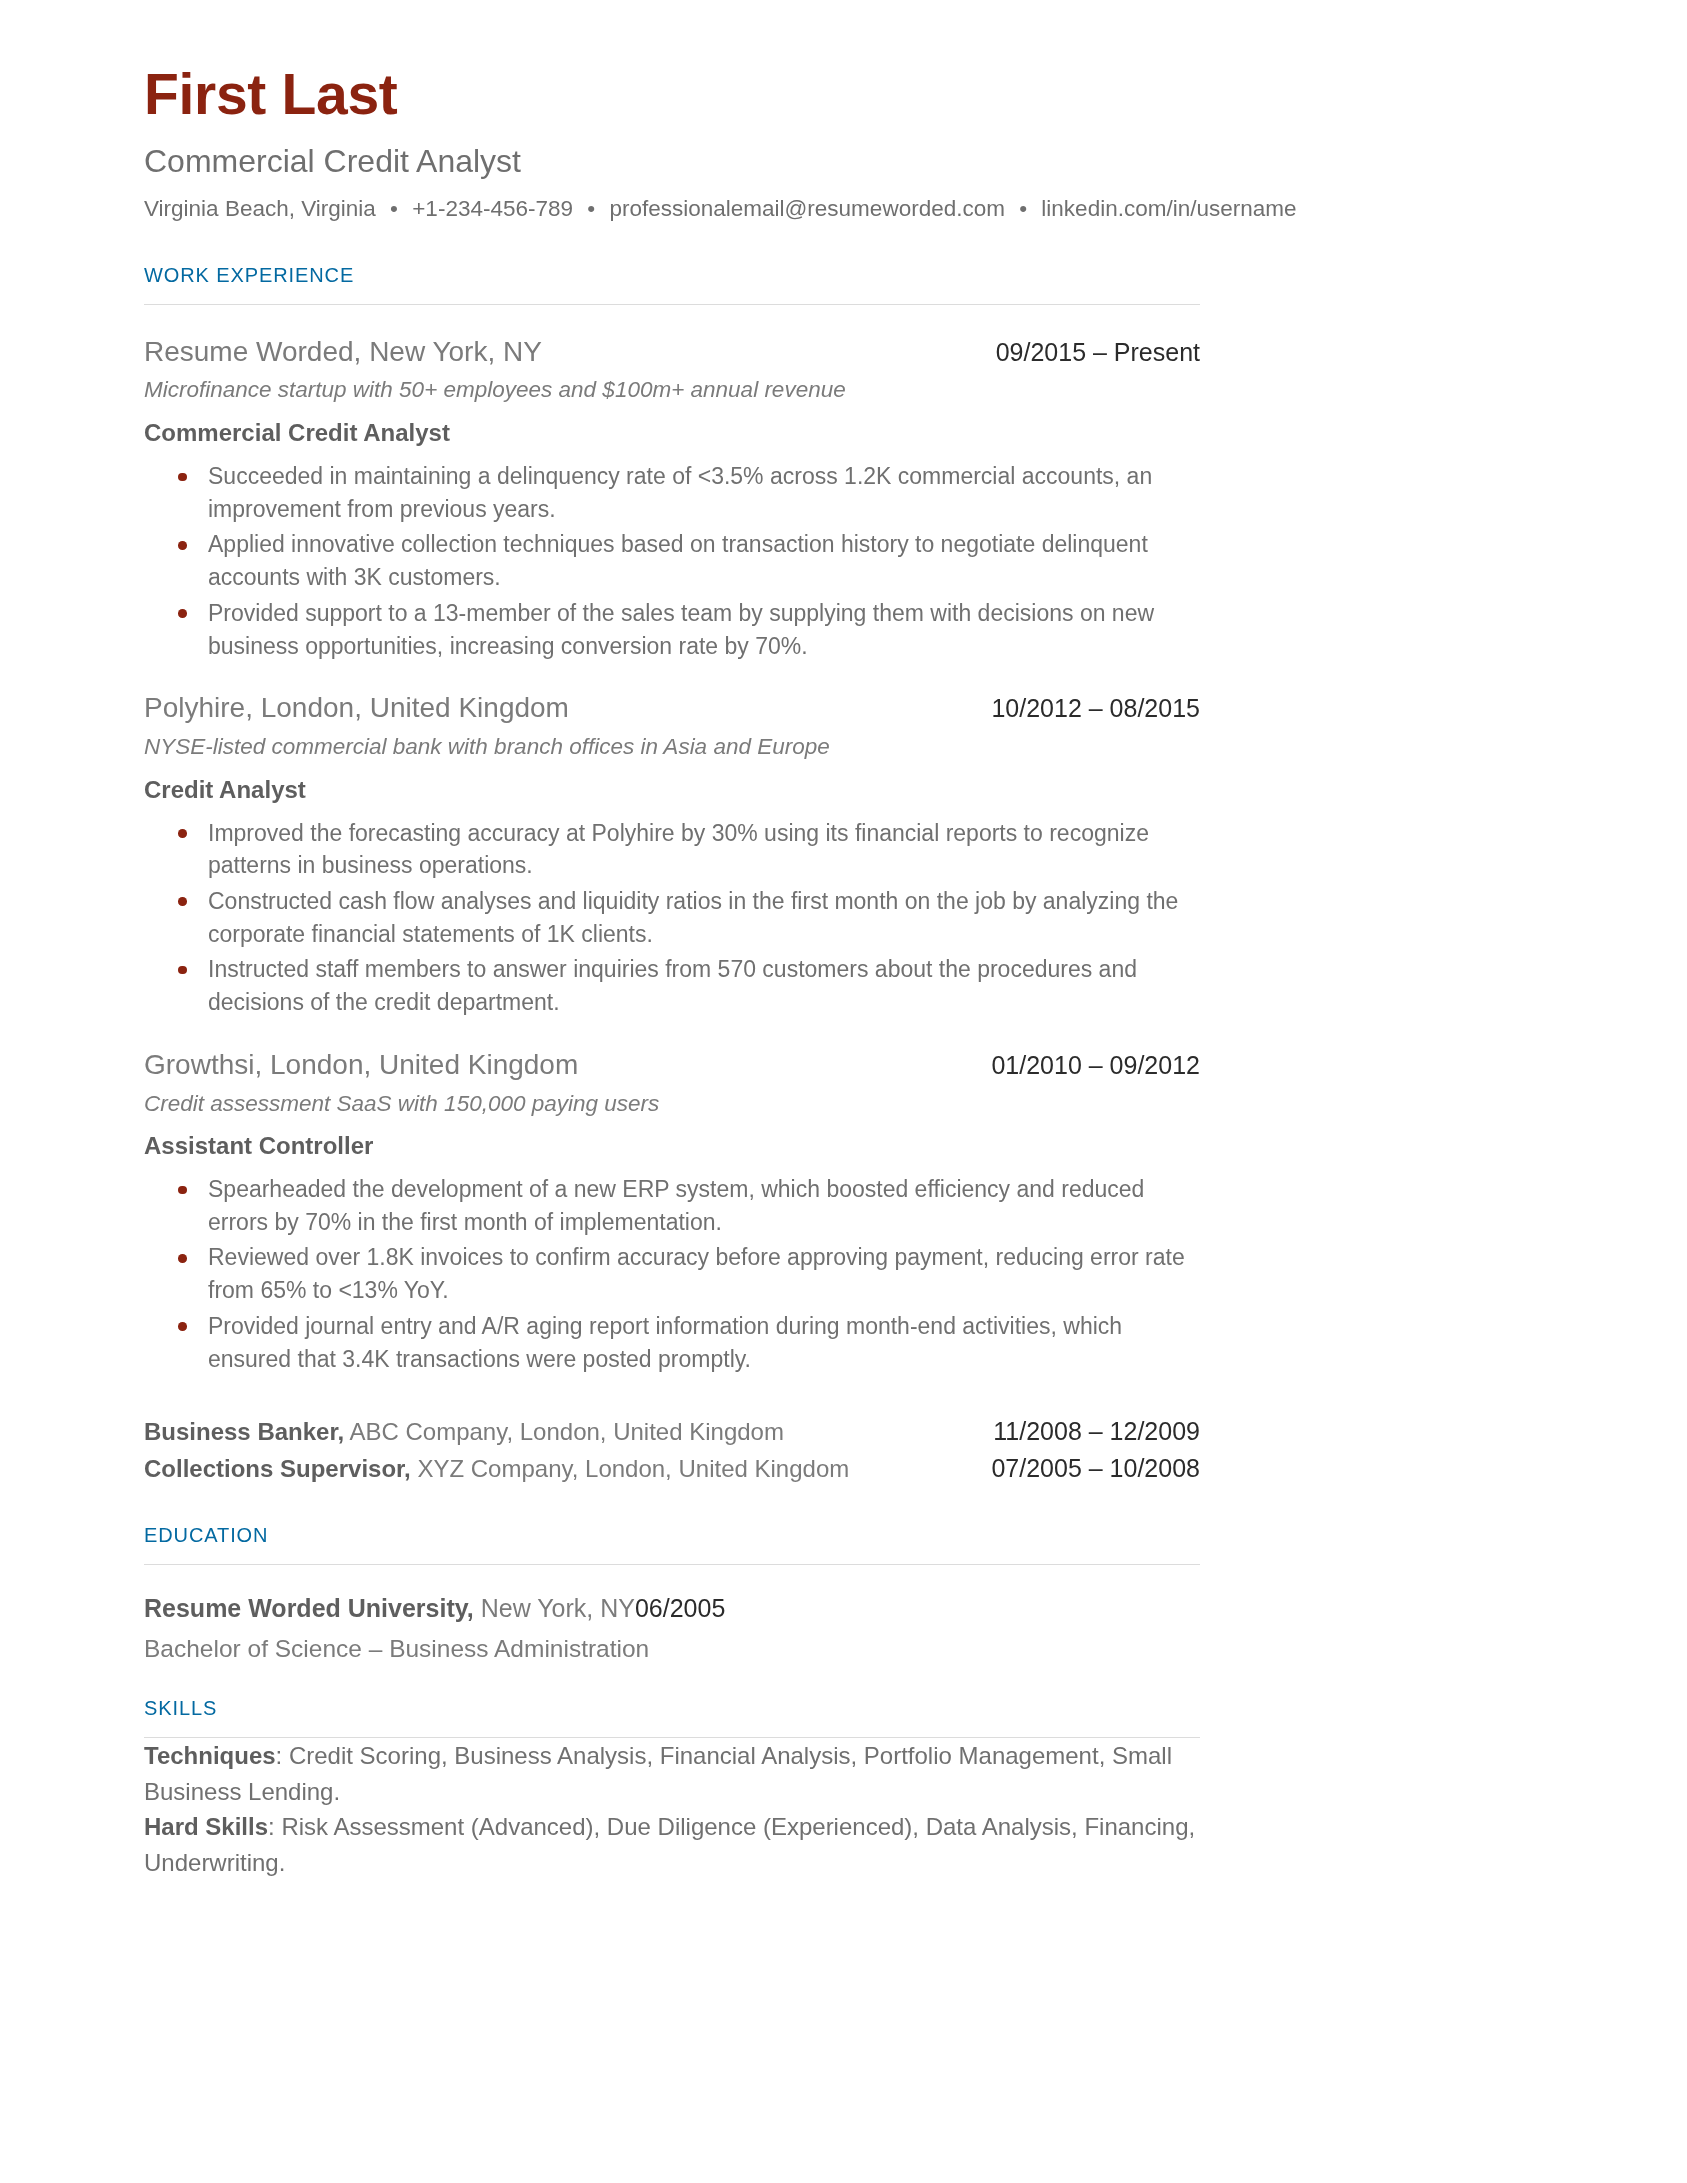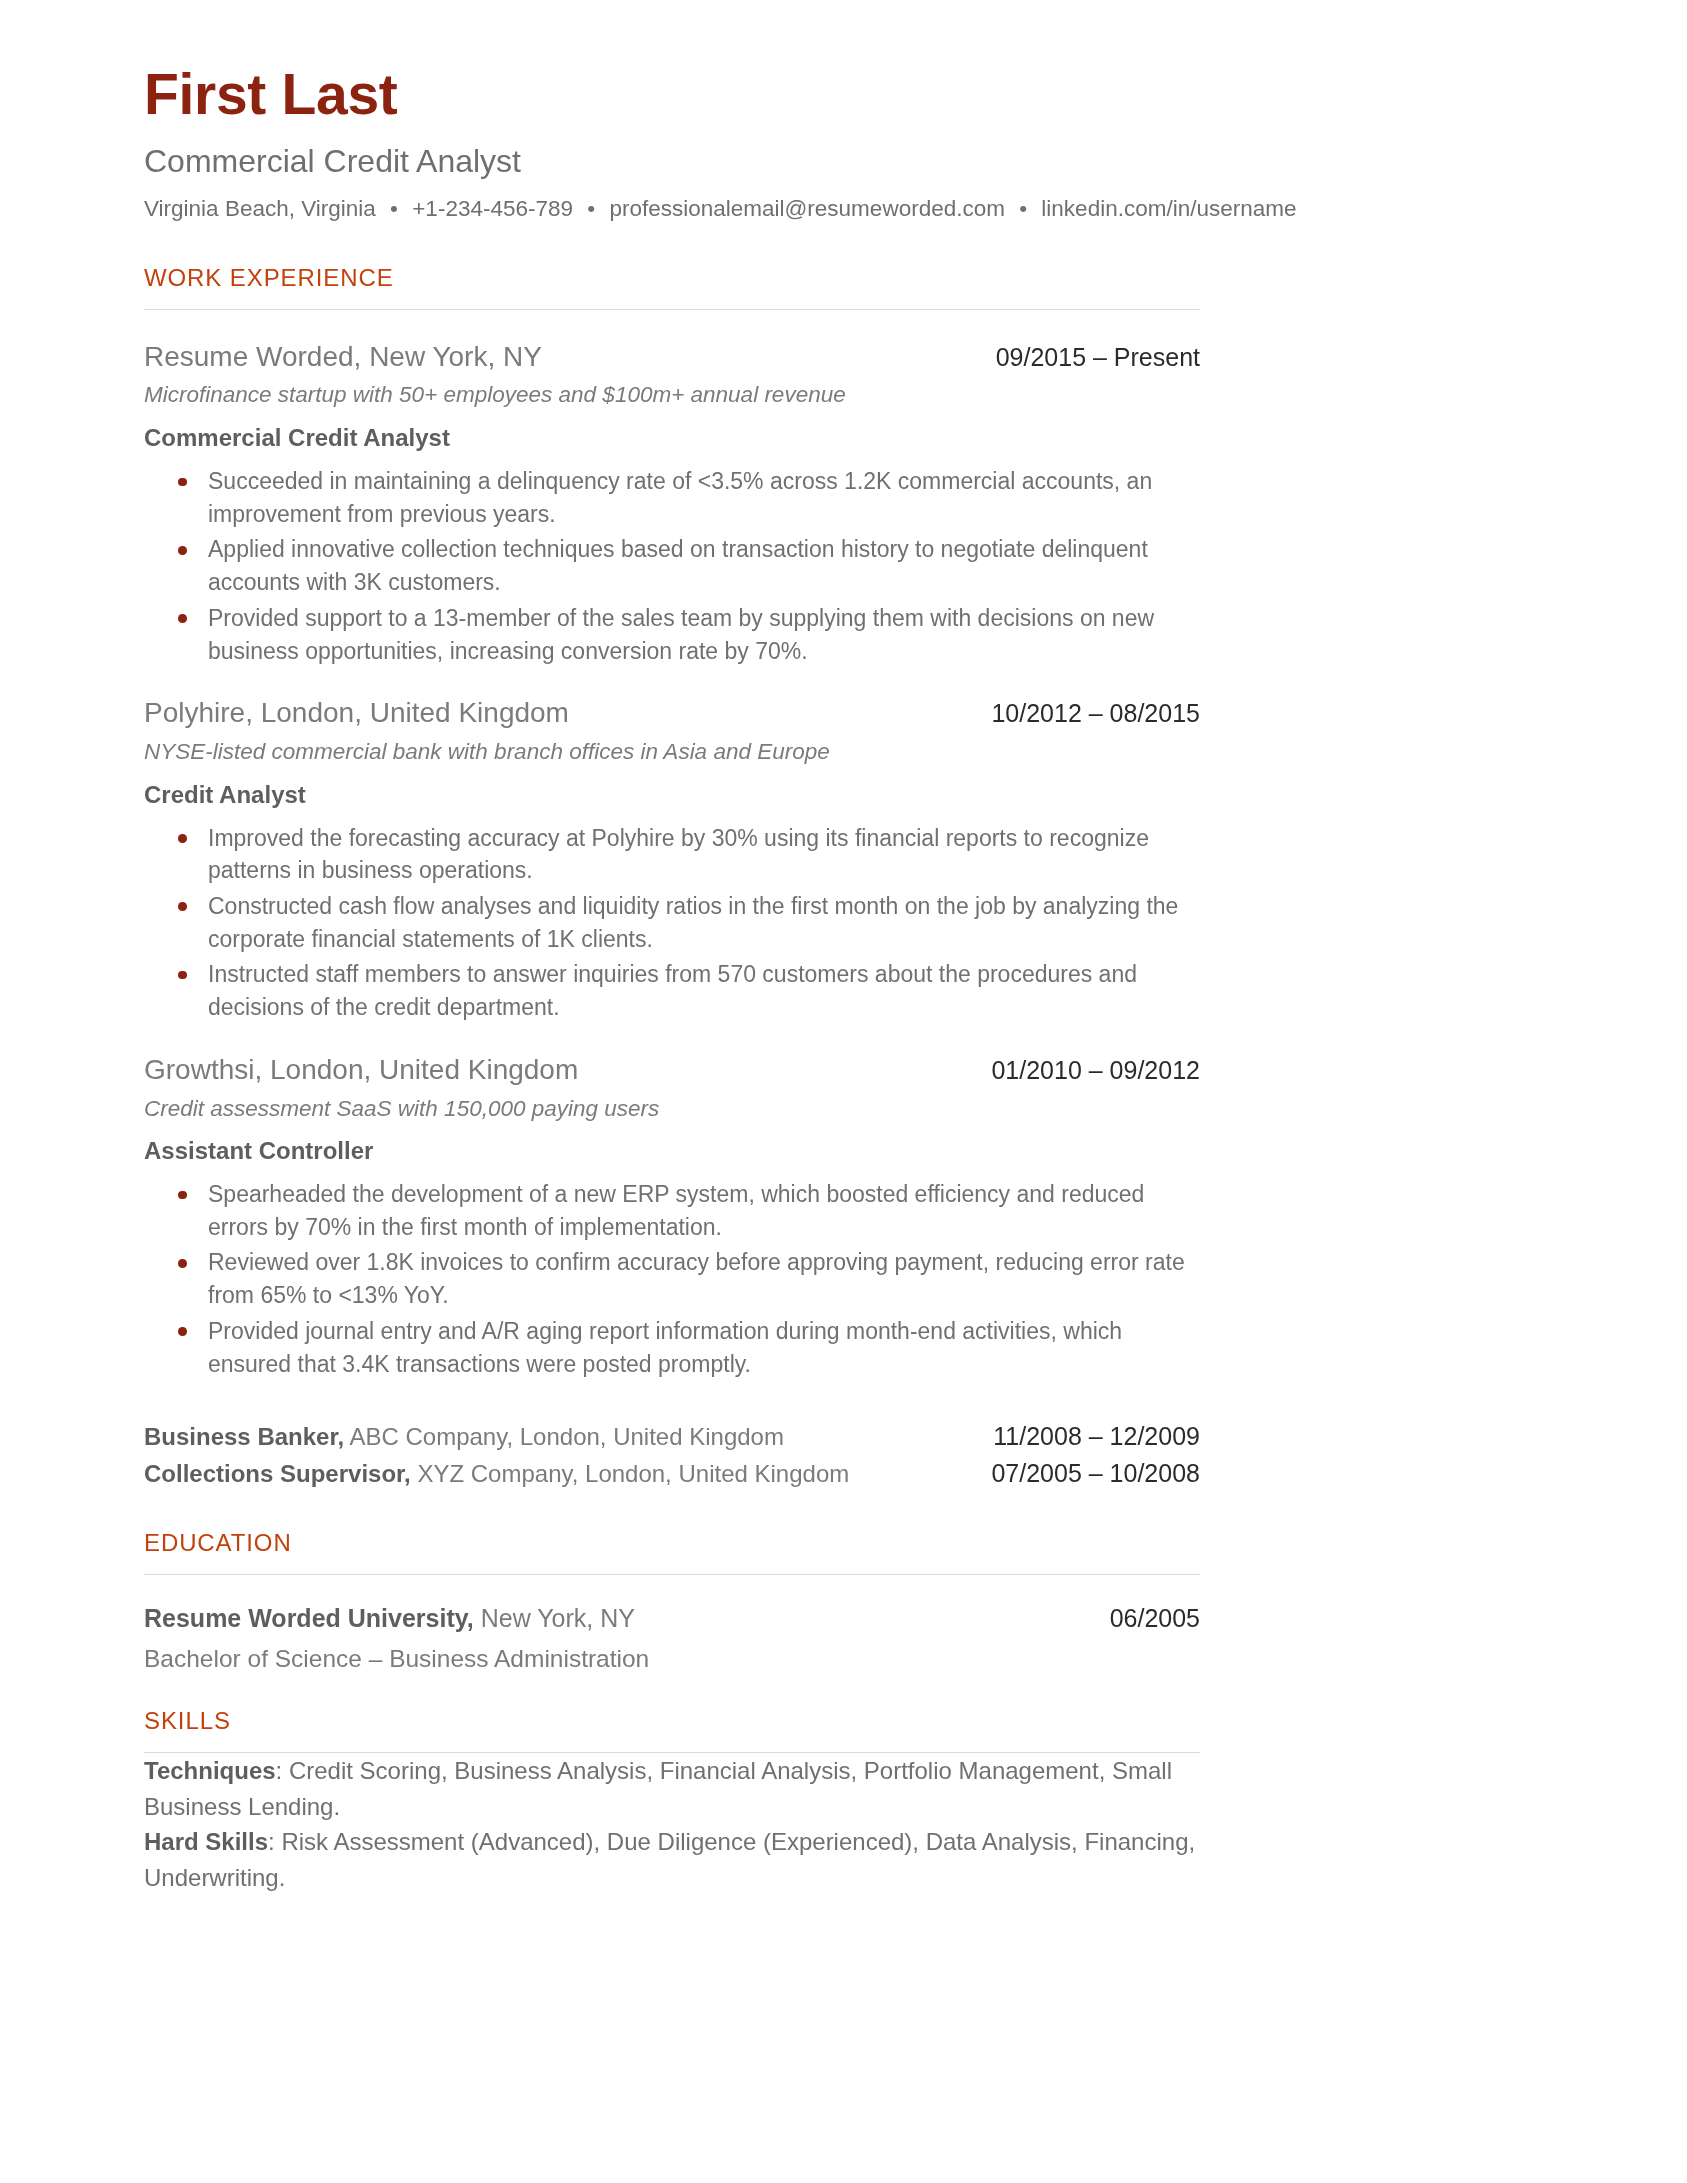--- a/index.html
+++ b/index.html
@@ -45,23 +45,23 @@
     font-size: 22.5px;
     font-weight: 400;
     color: #6f6f6f;
     line-height: 1.3;
     white-space: nowrap;
   }
   .contact .sep { padding: 0 8px; }
 
   
   .section-head {
-    font-size: 24px;
-    font-weight: 400;
-    color: #c2410c;
+    font-size: 20px;
+    font-weight: 400;
+    color: #0369a1;
     letter-spacing: 0.9px;
     text-transform: uppercase;
     margin-bottom: 17px;
   }
   .rule {
     height: 0.7px;
     background: #dcdcdc;
     width: 100%;
   }
 
@@ -145,26 +145,25 @@
   }
   .compact-row .where {
     font-weight: 400;
     color: #7b7b7b;
   }
   .compact-row .dates { font-size: 25px; }
 
   
   .edu-row {
     display: flex;
-    justify-content: space-between;
+    justify-content: flex-start;
     align-items: baseline;
     margin-top: 29px;
     font-size: 25px;
     line-height: 1.25;
-    gap: 12px;
   }
   .edu-school { font-weight: 700; color: #5e5e5e; }
   .edu-loc { font-weight: 400; color: #7b7b7b; }
   .edu-degree {
     font-size: 24.5px;
     color: #7b7b7b;
     margin-top: 9.3px;
     line-height: 1.25;
   }
 

